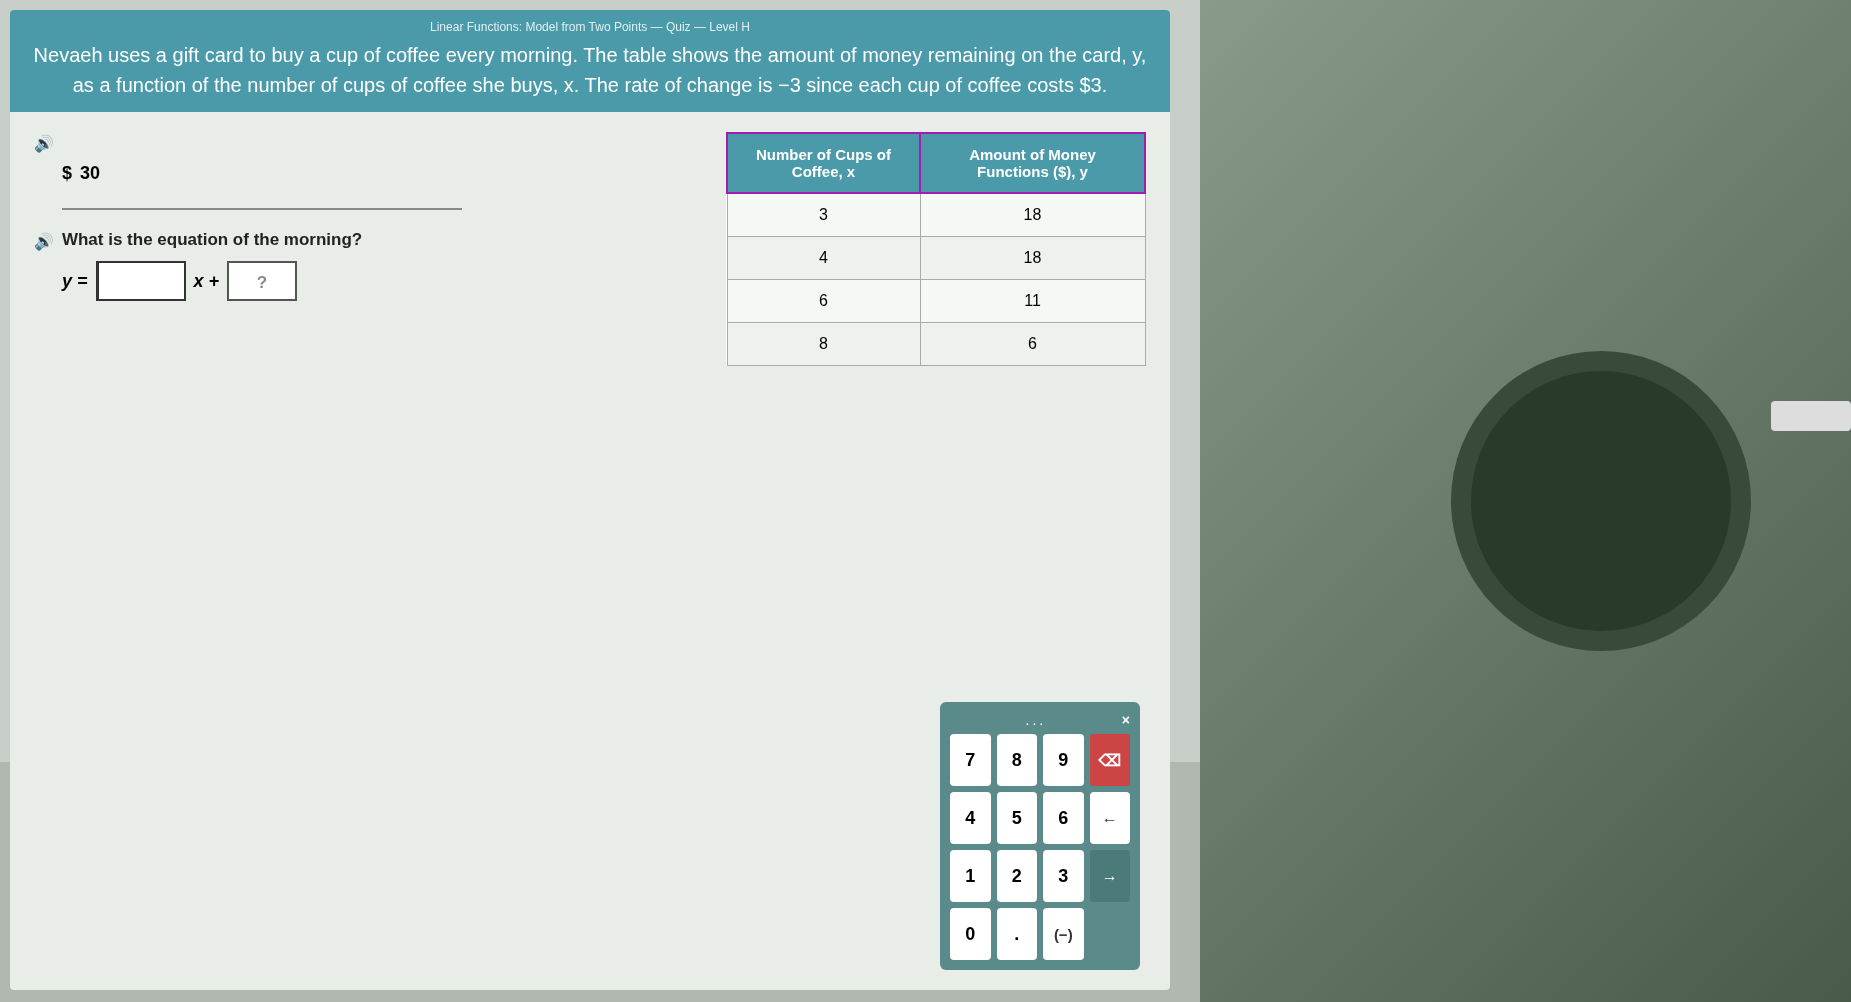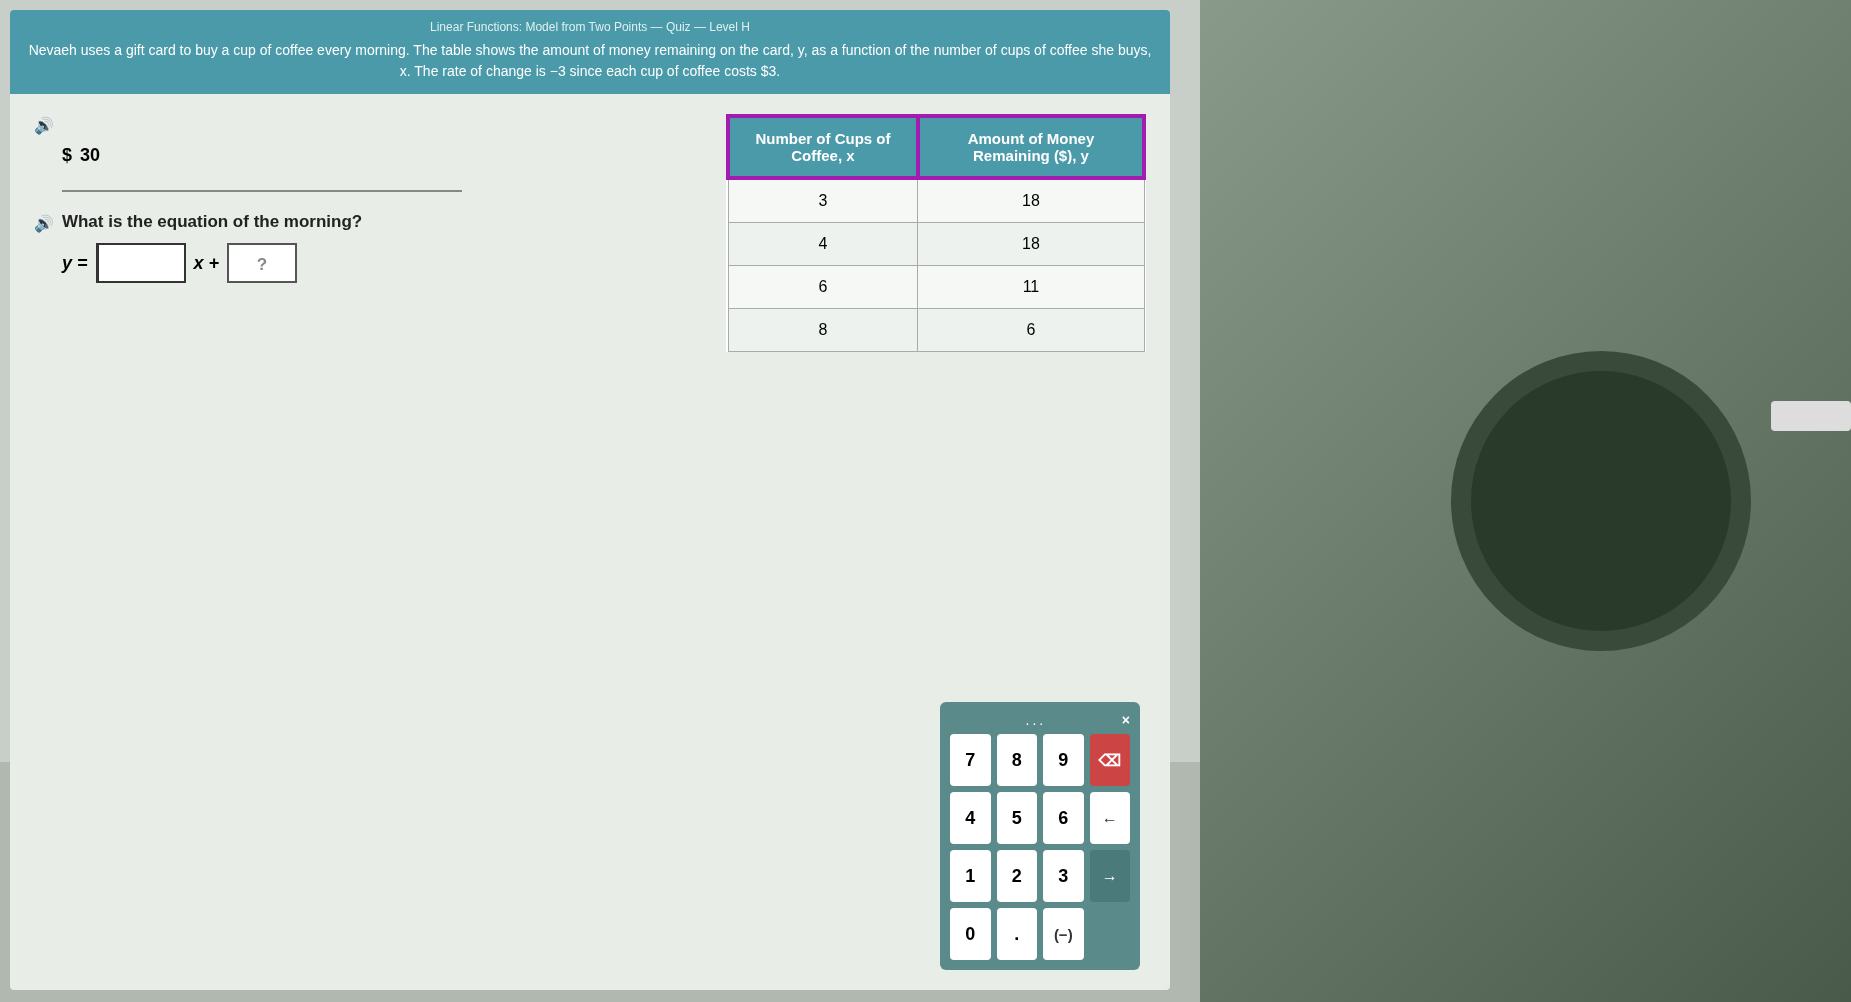--- a/index.html
+++ b/index.html
@@ -45,21 +45,21 @@
     }
 
     .title-bar-header {
       font-size: 12px;
       text-align: center;
       margin-bottom: 4px;
       color: #e0f0f0;
     }
 
     .title-bar-text {
-      font-size: 14px;
+      font-size: 20px;
       line-height: 1.5;
     }
 
     .content-area {
       padding: 20px 24px;
       background: #e8ede8;
       display: flex;
       gap: 24px;
     }
 
@@ -173,21 +173,21 @@
       background: white;
     }
 
     .data-table th {
       background: #4a9aaa;
       color: white;
       padding: 12px 16px;
       text-align: center;
       font-size: 15px;
       font-weight: 600;
-      border: 4px solid #a21caf;
+      border: 2px solid #a21caf;
     }
 
     .data-table td {
       border: 1px solid #aaa;
       padding: 12px 16px;
       text-align: center;
       font-size: 16px;
       background: #f5f8f5;
     }
 
@@ -343,21 +343,21 @@
           </div>
         </div>
 
       </div>
 
       <div class="right-panel">
         <table class="data-table">
           <thead>
             <tr>
               <th>Number of Cups of Coffee, x</th>
-              <th>Amount of Money Remaining ($), y</th>
+              <th>Amount of Money Functions ($), y</th>
             </tr>
           </thead>
           <tbody id="table-body">
           <tr>
       <td>3</td>
       <td>18</td>
     </tr>
               <tr>
       <td>4</td>
       <td>18</td>

